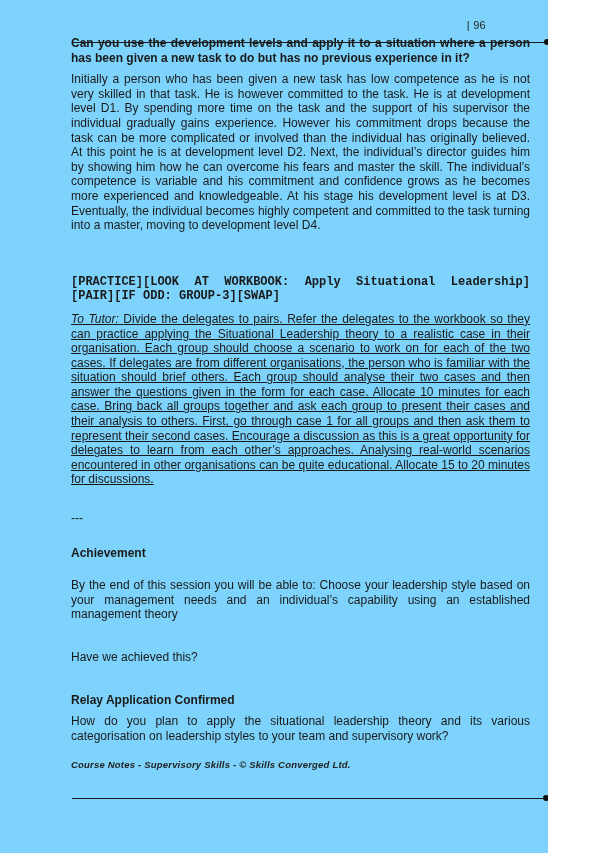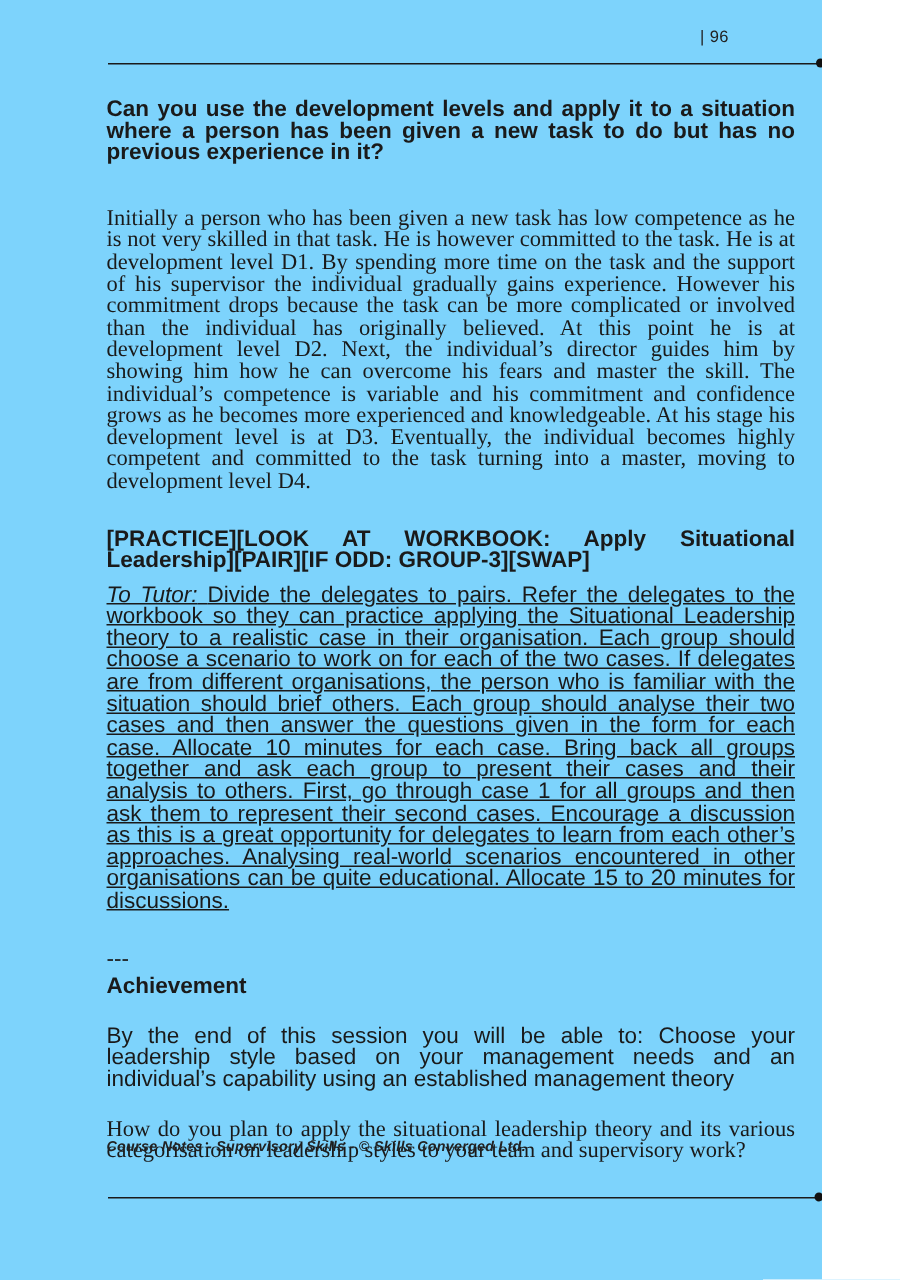--- a/index.html
+++ b/index.html
@@ -57,59 +57,61 @@
     font-style: italic;
     color: #222222;
     letter-spacing: 0.2px;
   }
   
   .content {
     position: absolute;
     top: 0;
     left: 71px;
     width: 459px;
-    padding-top: 66px;
-    font-size: 15px;
+    padding-top: 36px;
+    font-size: 12px;
     line-height: 14.6px;
     text-align: justify;
   }
   .content p { text-align: justify; }
   .heading {
     font-weight: bold;
     text-align: justify;
   }
   .h-question { margin-top: 0; }
-  .p-development { margin-top: 29px; font-family: Liberation Serif, serif; }
-  .h-practice { margin-top: 24px; }
+  .p-development { margin-top: 7px; }
+  .h-practice { margin-top: 42px; font-family: Liberation Mono, monospace; }
   .p-tutor { margin-top: 8px; text-decoration: underline; }
   .separator { margin-top: 24px; text-align: left; }
-  .h-achievement { margin-top: 4px; }
+  .h-achievement { margin-top: 20px; }
   .p-achievement { margin-top: 18px; }
   .p-achieved { margin-top: 28px; text-align: left; }
   .h-relay { margin-top: 28px; }
-  .p-relay { margin-top: 18px; font-family: Liberation Serif, serif; }
+  .p-relay { margin-top: 7px; }
   .lead-italic { font-style: italic; }
 </style>
 </head>
 <body>
 
 <div class="page">
 
   <div class="page-number">| 96</div>
   <div class="header-rule"></div>
   <div class="rule-dot header-dot"></div>
 
   <div class="content">
     <p class="heading h-question">Can you use the development levels and apply it to a situation where a person has been given a new task to do but has no previous experience in it?</p>
     <p class="p-development">Initially a person who has been given a new task has low competence as he is not very skilled in that task. He is however committed to the task. He is at development level D1. By spending more time on the task and the support of his supervisor the individual gradually gains experience. However his commitment drops because the task can be more complicated or involved than the individual has originally believed. At this point he is at development level D2. Next, the individual’s director guides him by showing him how he can overcome his fears and master the skill. The individual’s competence is variable and his commitment and confidence grows as he becomes more experienced and knowledgeable. At his stage his development level is at D3. Eventually, the individual becomes highly competent and committed to the task turning into a master, moving to development level D4.</p>
     <p class="heading h-practice">[PRACTICE][LOOK AT WORKBOOK: Apply Situational Leadership][PAIR][IF ODD: GROUP-3][SWAP]</p>
     <p class="p-tutor"><span class="lead-italic">To Tutor:</span> <span>Divide the delegates to pairs. Refer the delegates to the workbook so they can practice applying the Situational Leadership theory to a realistic case in their organisation. Each group should choose a scenario to work on for each of the two cases. If delegates are from different organisations, the person who is familiar with the situation should brief others. Each group should analyse their two cases and then answer the questions given in the form for each case. Allocate 10 minutes for each case. Bring back all groups together and ask each group to present their cases and their analysis to others.  First, go through case 1 for all groups and then ask them to represent their second cases. Encourage a discussion as this is a great opportunity for delegates to learn from each other’s approaches. Analysing real-world scenarios encountered in other organisations can be quite educational. Allocate 15 to 20 minutes for discussions.</span></p>
     <p class="separator">---</p>
     <p class="heading h-achievement">Achievement</p>
     <p class="p-achievement">By the end of this session you will be able to: Choose your leadership style based on your management needs and an individual’s capability using an established management theory</p>
+    <p class="p-achieved">Have we achieved this?</p>
+    <p class="heading h-relay">Relay Application Confirmed</p>
     <p class="p-relay">How do you plan to apply the situational leadership theory and its various categorisation on leadership styles to your team and supervisory work?</p>
   </div>
 
   <div class="footer-rule"></div>
   <div class="rule-dot footer-dot"></div>
   <div class="footer-text">Course Notes - Supervisory Skills - © Skills Converged Ltd.</div>
 
 </div>
 
 </body></html>

